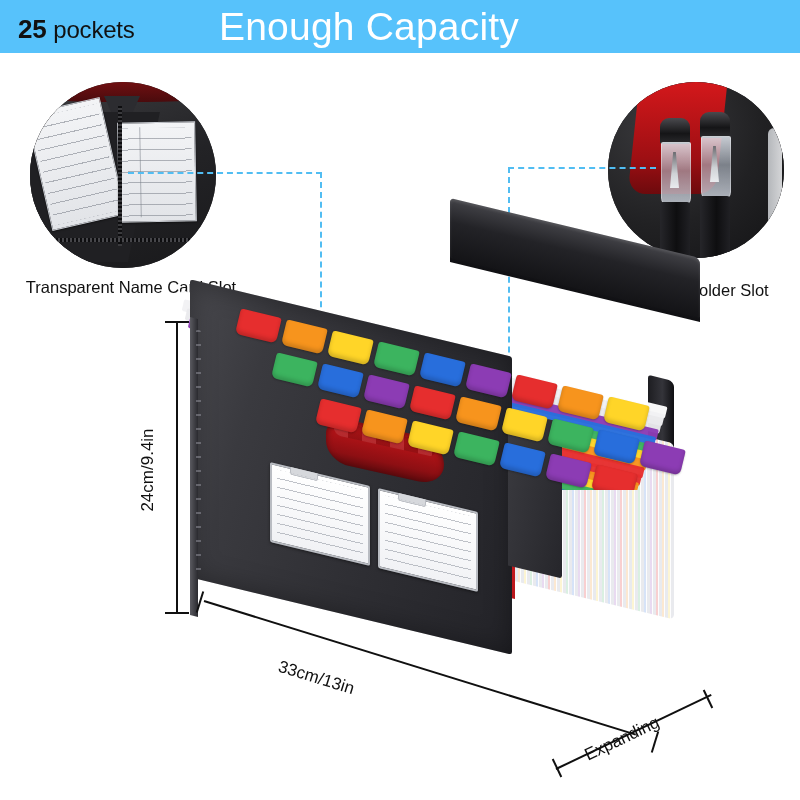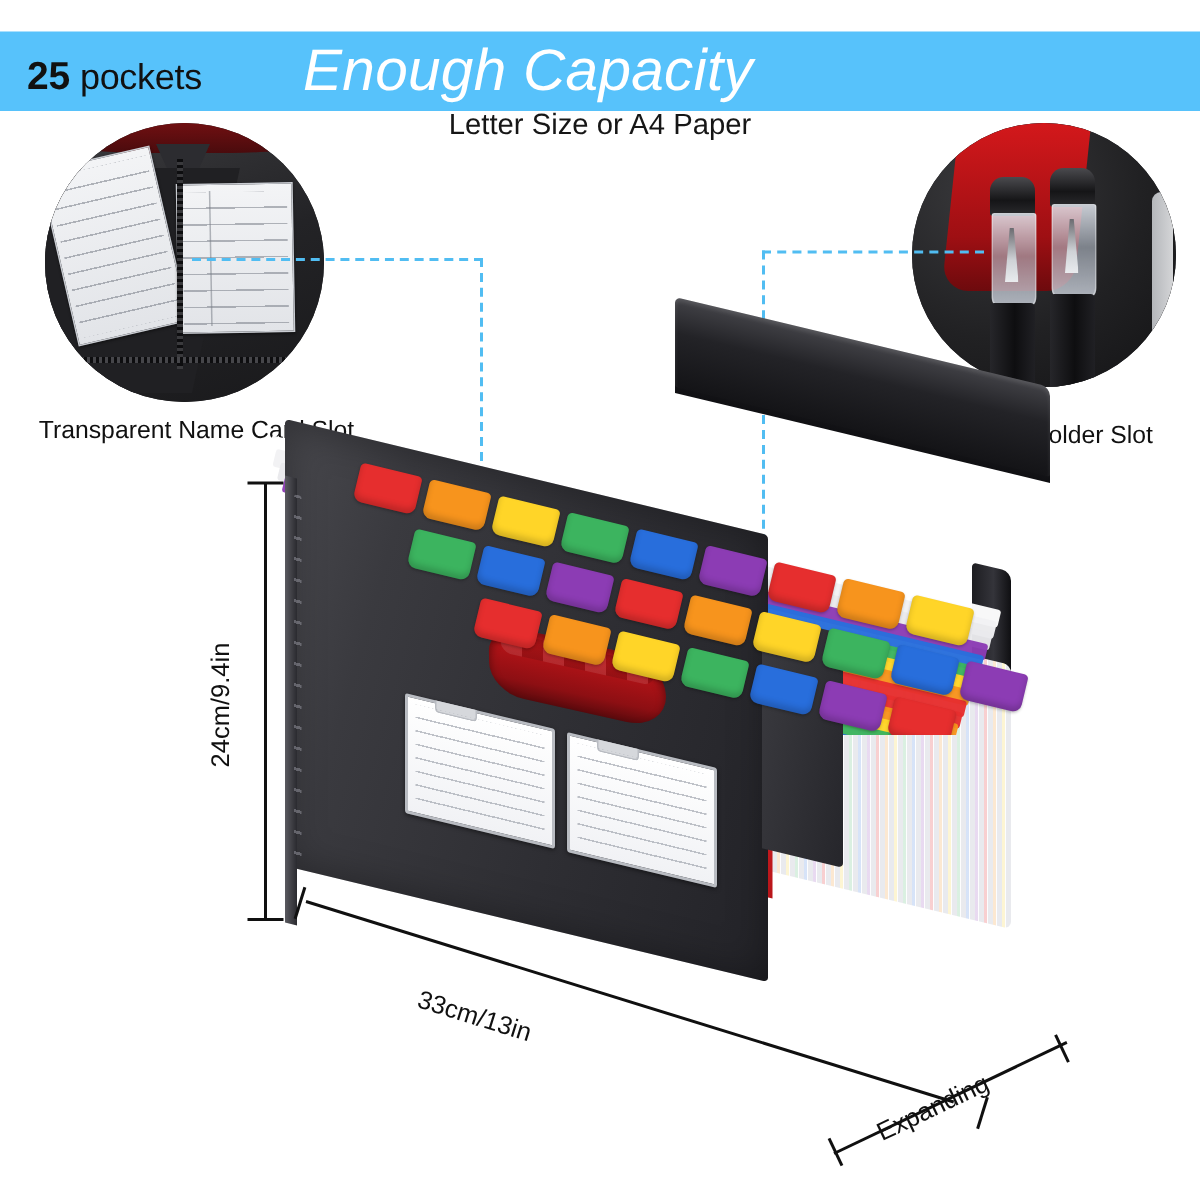--- a/index.html
+++ b/index.html
@@ -23,48 +23,46 @@
     background: #ffffff;
   }
 
   
   .banner {
     position: absolute;
     left: 0; top: 0;
     width: 800px;
     height: 53px;
     background: #57c2fb;
-    margin-top: 21px;
   }
   .banner-pockets {
     position: absolute;
     left: 18px;
     top: 14px;
     font-size: 25px;
     color: #111111;
     letter-spacing: -0.2px;
     white-space: nowrap;
   }
   .banner-pockets .num {
     font-weight: bold;
     font-size: 26px;
   }
   .banner-pockets .word {
     font-weight: normal;
     font-size: 24px;
   }
   .banner-title {
     position: absolute;
-    left: 202px;
+    left: 219px;
     top: 5px;
     font-size: 39px;
     color: #ffffff;
     letter-spacing: 0.2px;
     white-space: nowrap;
-    font-style: italic;
   }
 
   
   .center-copy {
     position: absolute;
     left: 200px;
     top: 70px;
     width: 400px;
     text-align: center;
     color: #161616;
@@ -449,21 +447,20 @@
 <div class="stage">
 
   <div class="banner">
     <div class="banner-pockets">
       <span class="num">25</span><span>&nbsp;</span><span class="word">pockets</span>
     </div>
     <div class="banner-title">Enough Capacity</div>
   </div>
 
   <div class="center-copy">
-    <div>Letter Size or A4 Paper</div>
   </div>
 
   <div class="detail-circle" id="circle-left">
     <div class="cl-body"></div>
     <div class="cl-red"></div>
     <div class="cl-dark-wedge"></div>
     <div class="cl-notch"></div>
     <div class="cl-card a">
       <div class="cl-lines"></div>
     </div>

